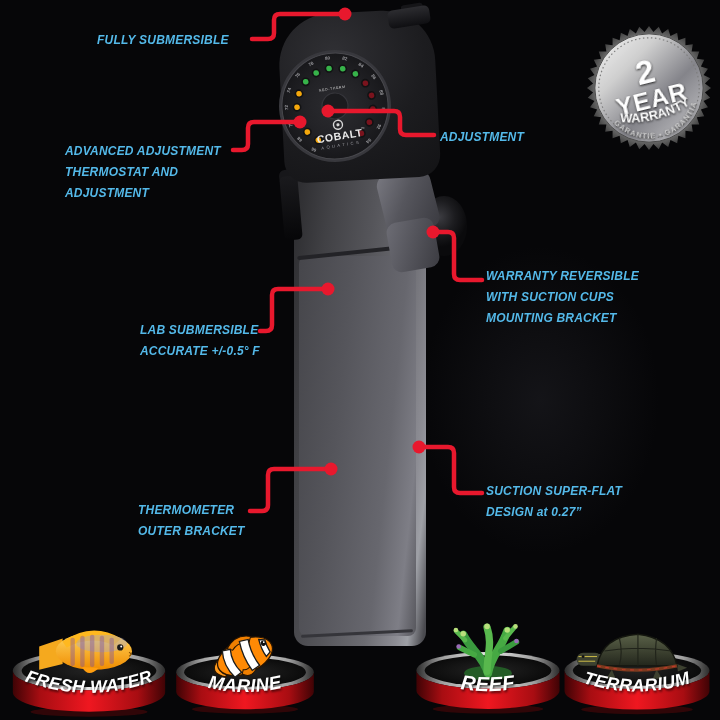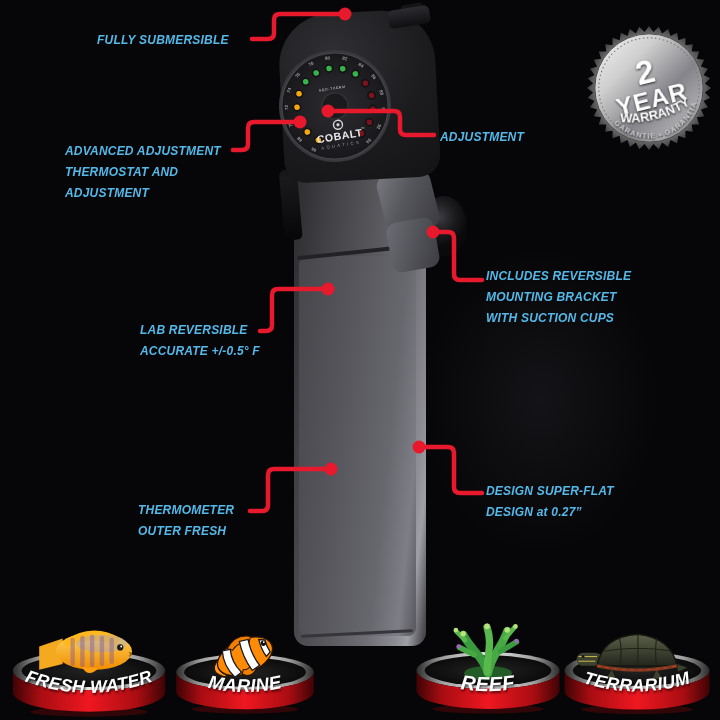--- a/index.html
+++ b/index.html
@@ -191,34 +191,34 @@
   </div>
   <div class="callout" style="left:65px;top:141px">
     <div>ADVANCED ADJUSTMENT</div>
     <div>THERMOSTAT AND</div>
     <div>ADJUSTMENT</div>
   </div>
   <div class="callout" style="left:440px;top:127px">
     <div>ADJUSTMENT</div>
   </div>
   <div class="callout" style="left:486px;top:266px">
-    <div>INCLUDES REVERSIBLE</div>
+    <div>WARRANTY REVERSIBLE</div>
+    <div>WITH SUCTION CUPS</div>
     <div>MOUNTING BRACKET</div>
-    <div>WITH SUCTION CUPS</div>
   </div>
   <div class="callout" style="left:140px;top:320px">
-    <div>LAB REVERSIBLE</div>
+    <div>LAB SUBMERSIBLE</div>
     <div>ACCURATE +/-0.5° F</div>
   </div>
   <div class="callout" style="left:138px;top:500px">
     <div>THERMOMETER</div>
-    <div>OUTER FRESH</div>
+    <div>OUTER BRACKET</div>
   </div>
   <div class="callout" style="left:486px;top:481px">
-    <div>DESIGN SUPER-FLAT</div>
+    <div>SUCTION SUPER-FLAT</div>
     <div>DESIGN at 0.27”</div>
   </div>
 
   <svg class="warranty-svg" style="left:585px;top:24px" width="128" height="128" viewBox="0 0 130 130" font-family="Liberation Sans, sans-serif">
     <polygon id="starburst" fill="url(#spikesGrad)" points="65.0,2.0 69.5,8.2 74.9,2.8 78.3,9.6 84.5,5.1 86.8,12.3 93.6,8.9 94.8,16.4 102.0,14.0 102.0,21.7 109.5,20.5 108.3,28.0 116.0,28.0 113.6,35.2 121.1,36.4 117.7,43.2 124.9,45.5 120.4,51.7 127.2,55.1 121.8,60.5 128.0,65.0 121.8,69.5 127.2,74.9 120.4,78.3 124.9,84.5 117.7,86.8 121.1,93.6 113.6,94.8 116.0,102.0 108.3,102.0 109.5,109.5 102.0,108.3 102.0,116.0 94.8,113.6 93.6,121.1 86.8,117.7 84.5,124.9 78.3,120.4 74.9,127.2 69.5,121.8 65.0,128.0 60.5,121.8 55.1,127.2 51.7,120.4 45.5,124.9 43.2,117.7 36.4,121.1 35.2,113.6 28.0,116.0 28.0,108.3 20.5,109.5 21.7,102.0 14.0,102.0 16.4,94.8 8.9,93.6 12.3,86.8 5.1,84.5 9.6,78.3 2.8,74.9 8.2,69.5 2.0,65.0 8.2,60.5 2.8,55.1 9.6,51.7 5.1,45.5 12.3,43.2 8.9,36.4 16.4,35.2 14.0,28.0 21.7,28.0 20.5,20.5 28.0,21.7 28.0,14.0 35.2,16.4 36.4,8.9 43.2,12.3 45.5,5.1 51.7,9.6 55.1,2.8 60.5,8.2"></polygon>
     <circle cx="65" cy="65" r="55" fill="url(#sealGrad)" stroke="#4c4c4c" stroke-width="1"></circle>
     <circle cx="65" cy="65" r="51" fill="none" stroke="#7d7d7d" stroke-width="1.2" stroke-dasharray="1.5,2.6"></circle>
     <g transform="rotate(-14 65 65)">
       <text class="w-main" x="65" y="60" font-size="34" text-anchor="middle">2</text>
       <text class="w-main" x="65" y="85" font-size="25" text-anchor="middle" letter-spacing="1">YEAR</text>

